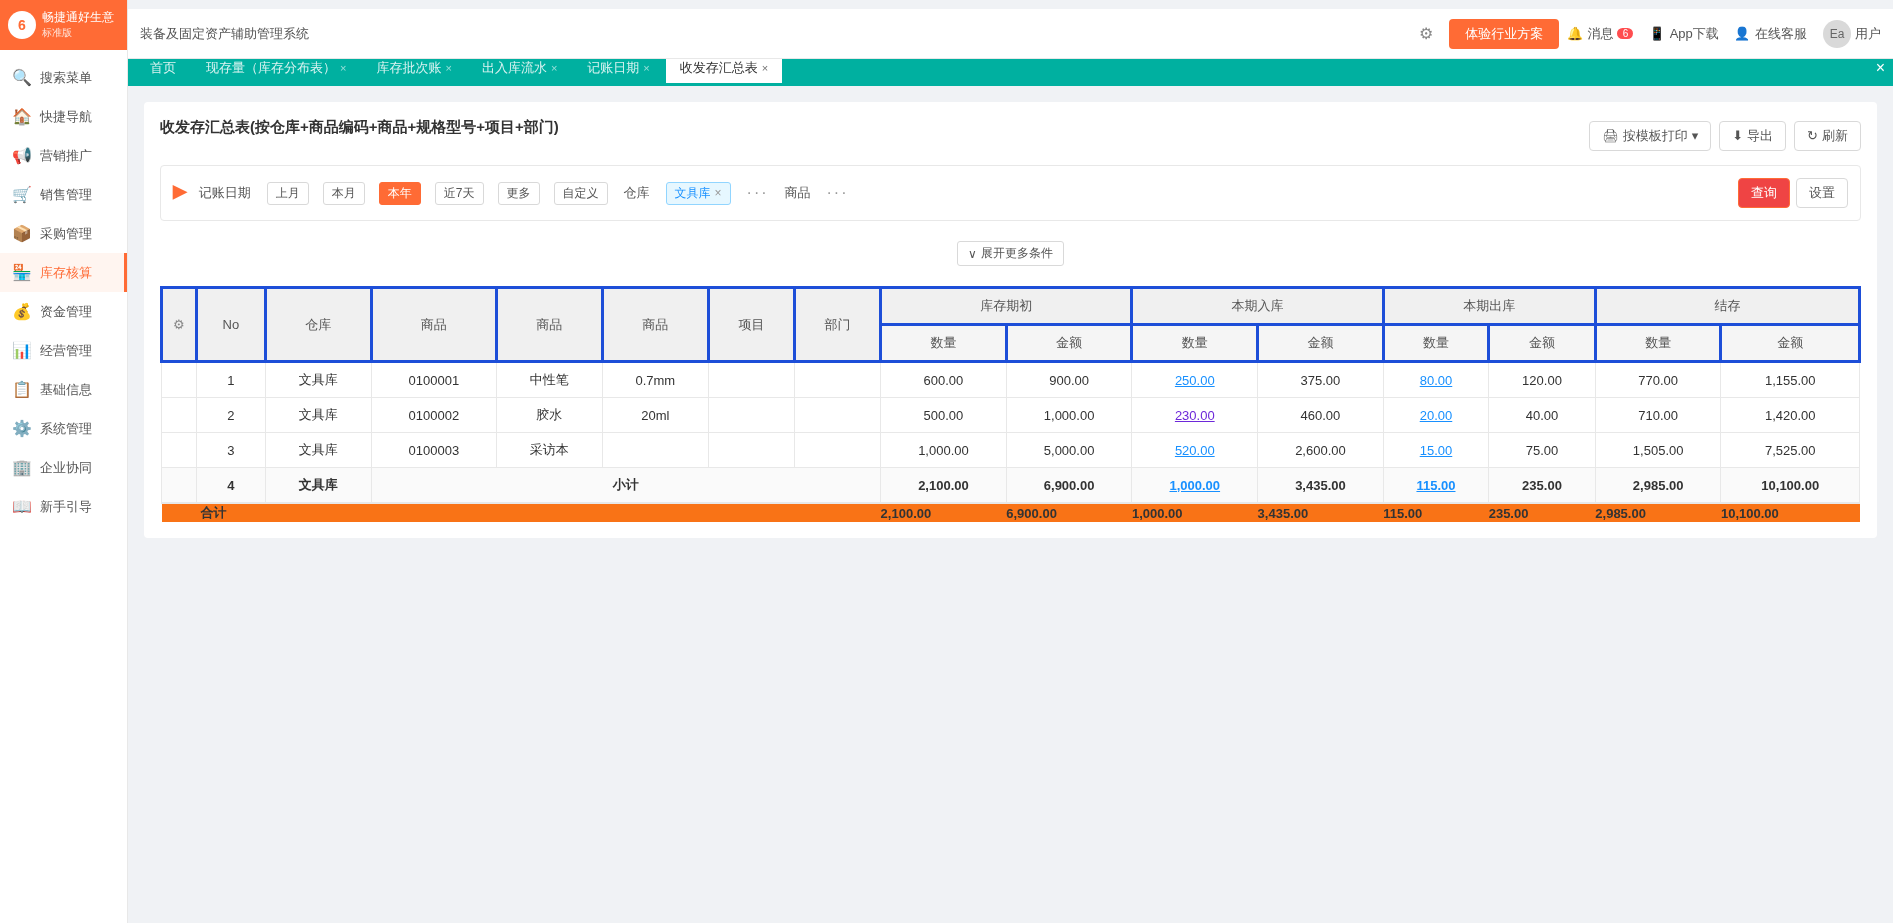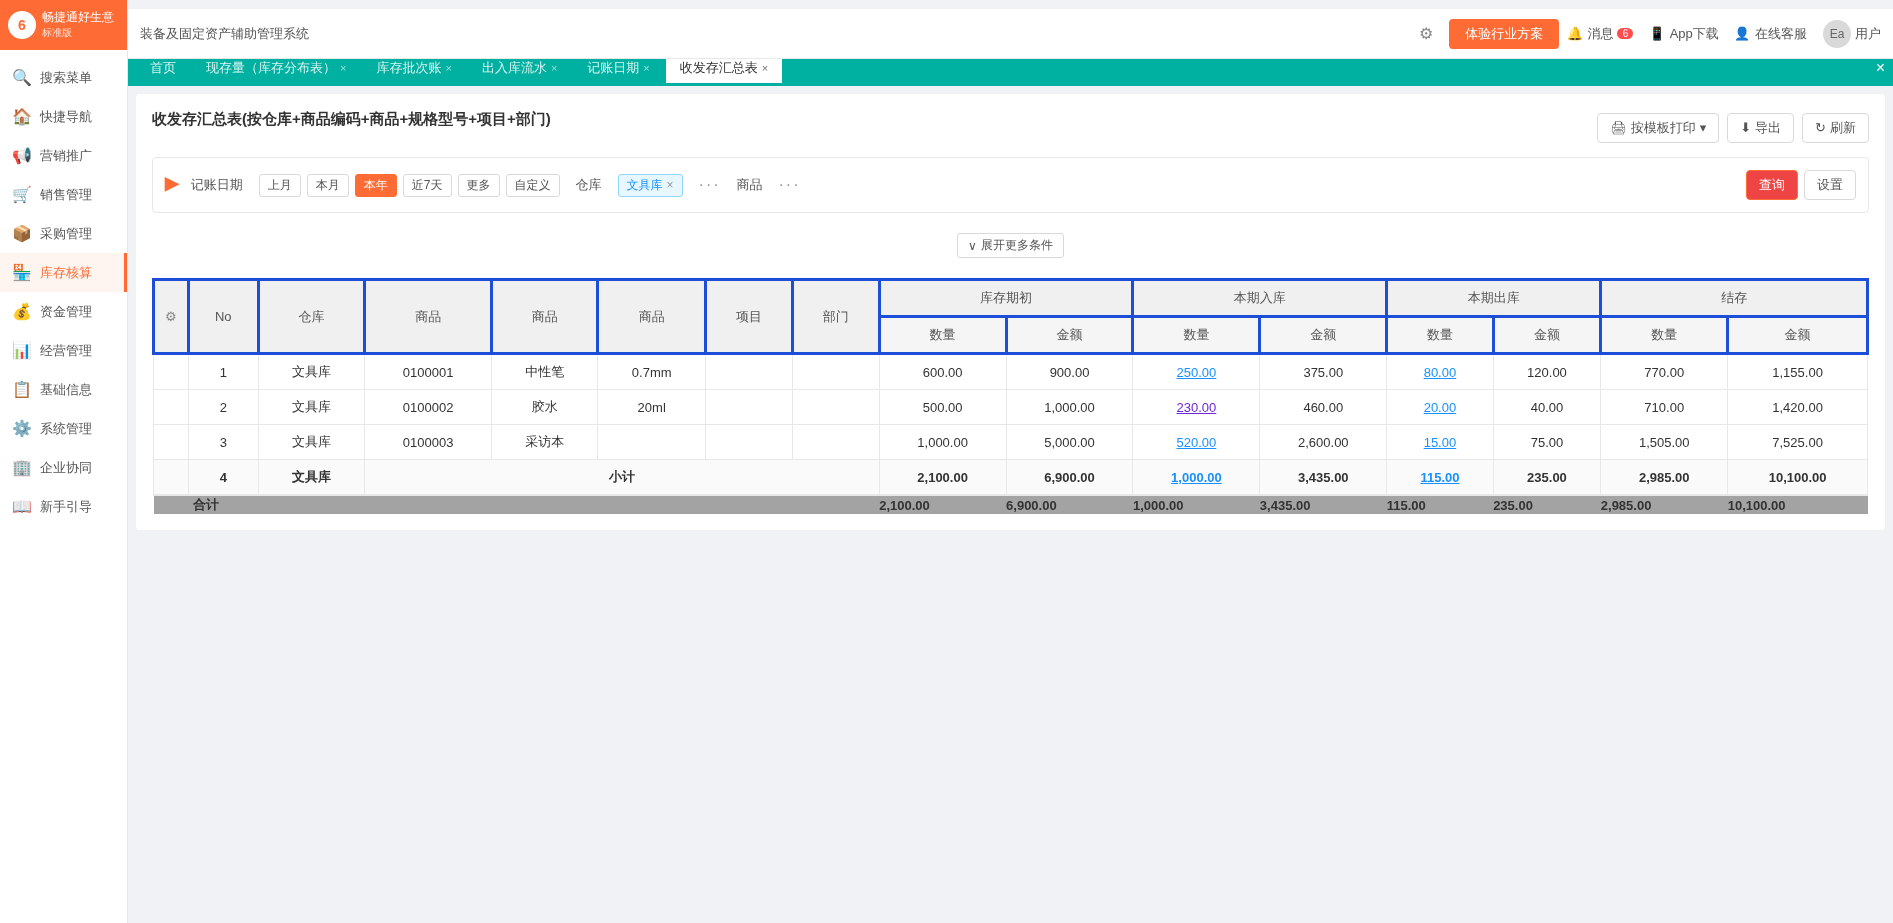--- a/index.html
+++ b/index.html
@@ -54,37 +54,37 @@
       display: flex; align-items: center; gap: 4px; padding: 6px 14px; border-radius: 4px 4px 0 0;
       cursor: pointer; font-size: 13px; color: rgba(255,255,255,0.85); background: transparent;
     }
     .tab.active { background: #fff; color: #333; }
     .tab-close { font-size: 11px; color: inherit; cursor: pointer; opacity: 0.7; }
     .tab-x-btn { margin-left: 0; }
     .tabbar-close-all { margin-left: auto; color: #fff; cursor: pointer; font-size: 16px; }
 
     
     .main-content {
-      margin-left: 128px; margin-top: 86px; padding: 8px; height: calc(100vh - 86px);
+      margin-left: 128px; margin-top: 86px; padding: 16px; height: calc(100vh - 86px);
       overflow-y: auto; background: #f0f2f5;
     }
     .page-container { background: #fff; border-radius: 4px; padding: 16px; }
 
     .page-title { font-size: 15px; font-weight: bold; color: #333; margin-bottom: 16px; }
 
     
     .filter-area {
       border: 1px solid #e8e8e8; border-radius: 4px; padding: 12px; margin-bottom: 12px;
       background: #fff; display: flex; align-items: flex-start; gap: 12px;
     }
     .filter-toggle { color: #ff6b35; cursor: pointer; font-size: 18px; font-weight: bold; margin-top: 2px; }
     .filter-body { flex: 1; }
     .filter-row { display: flex; align-items: center; gap: 16px; flex-wrap: wrap; }
     .filter-label { color: #555; font-size: 13px; white-space: nowrap; }
-    .date-filter { display: flex; align-items: center; gap: 6px; }
+    .date-filter { display: flex; align-items: center; gap: 14px; }
     .date-btn { padding: 2px 8px; border: 1px solid #d9d9d9; border-radius: 3px; cursor: pointer; color: #555; font-size: 12px; background: #fff; }
     .date-btn.active { background: #ff6b35; color: #fff; border-color: #ff6b35; }
     .date-range-text { font-size: 12px; color: #888; margin-top: 2px; }
     .warehouse-tag { display: flex; align-items: center; gap: 4px; background: #e6f7ff; border: 1px solid #91d5ff; border-radius: 3px; padding: 2px 8px; font-size: 12px; color: #1890ff; }
     .warehouse-tag-x { cursor: pointer; color: #999; }
     .filter-dots { color: #999; cursor: pointer; font-size: 16px; letter-spacing: 2px; }
 
     .expand-btn {
       display: flex; align-items: center; gap: 4px; color: #555; cursor: pointer; font-size: 12px;
       border: 1px solid #d9d9d9; border-radius: 3px; padding: 3px 10px; background: #fff; margin: 8px 0;
@@ -382,21 +382,21 @@
     <td><b>6,900.00</b></td>
     <td class="link-val" style="text-decoration:underline;color:#1890ff;cursor:pointer;font-weight:bold;">1,000.00</td>
     <td><b>3,435.00</b></td>
     <td class="link-val" style="text-decoration:underline;color:#1890ff;cursor:pointer;font-weight:bold;">115.00</td>
     <td><b>235.00</b></td>
     <td><b>2,985.00</b></td>
     <td><b>10,100.00</b></td>
   </tr>
           </tbody>
         <tfoot>
-          <tr style="background:#a3a3a3; font-weight:bold; border-top:2px solid #e8e8e8;">
+          <tr style="background:#f97316; font-weight:bold; border-top:2px solid #e8e8e8;">
             <td colspan="2" style="text-align:center;">合计</td>
             <td colspan="6"></td>
             <td>2,100.00</td>
             <td>6,900.00</td>
             <td>1,000.00</td>
             <td>3,435.00</td>
             <td>115.00</td>
             <td>235.00</td>
             <td>2,985.00</td>
             <td>10,100.00</td>

